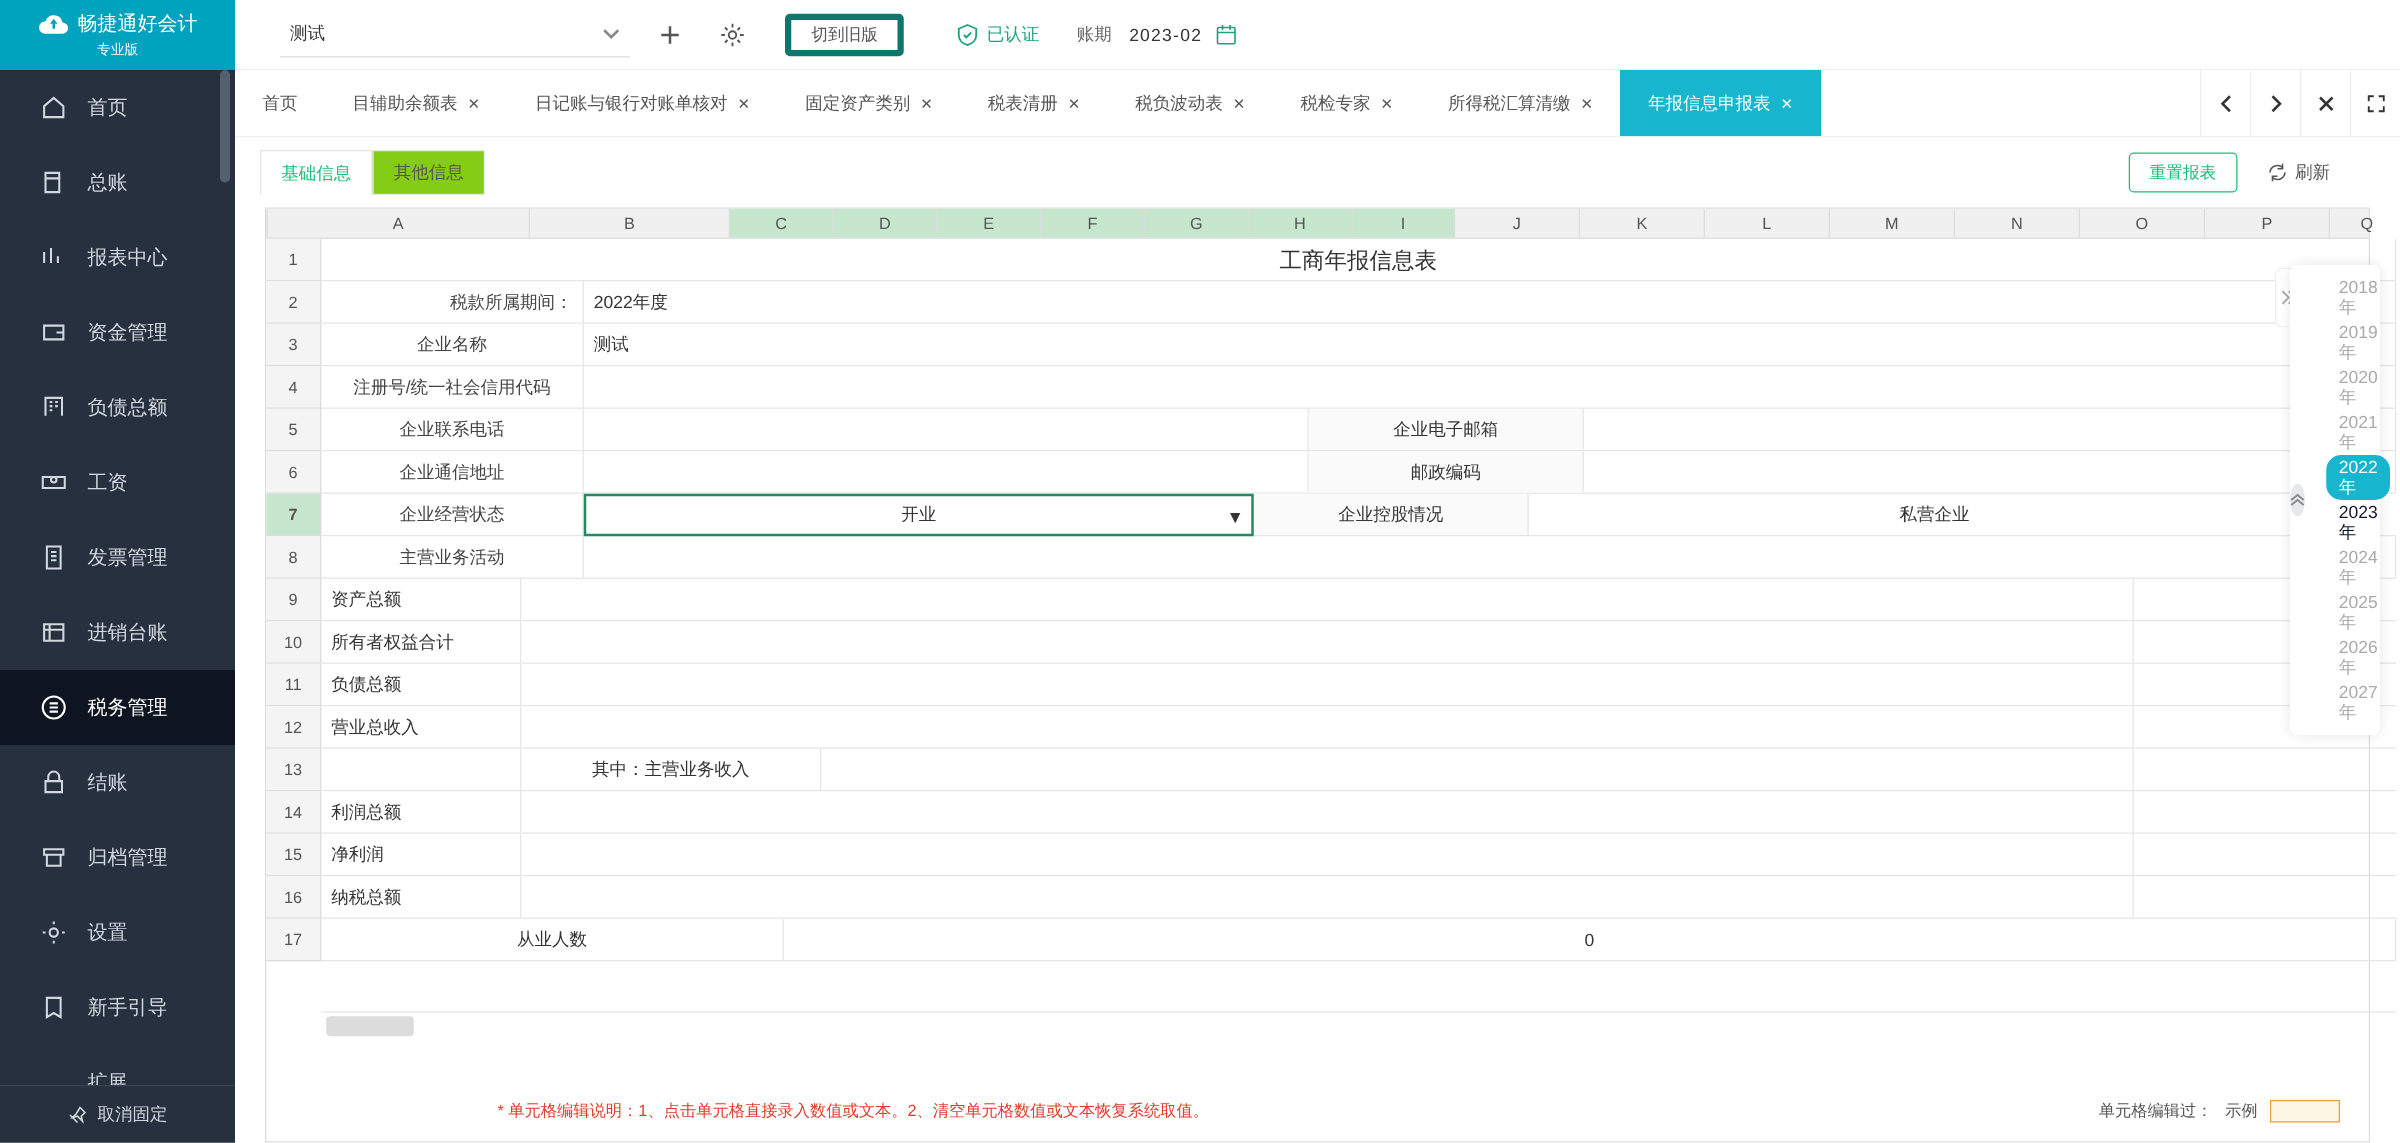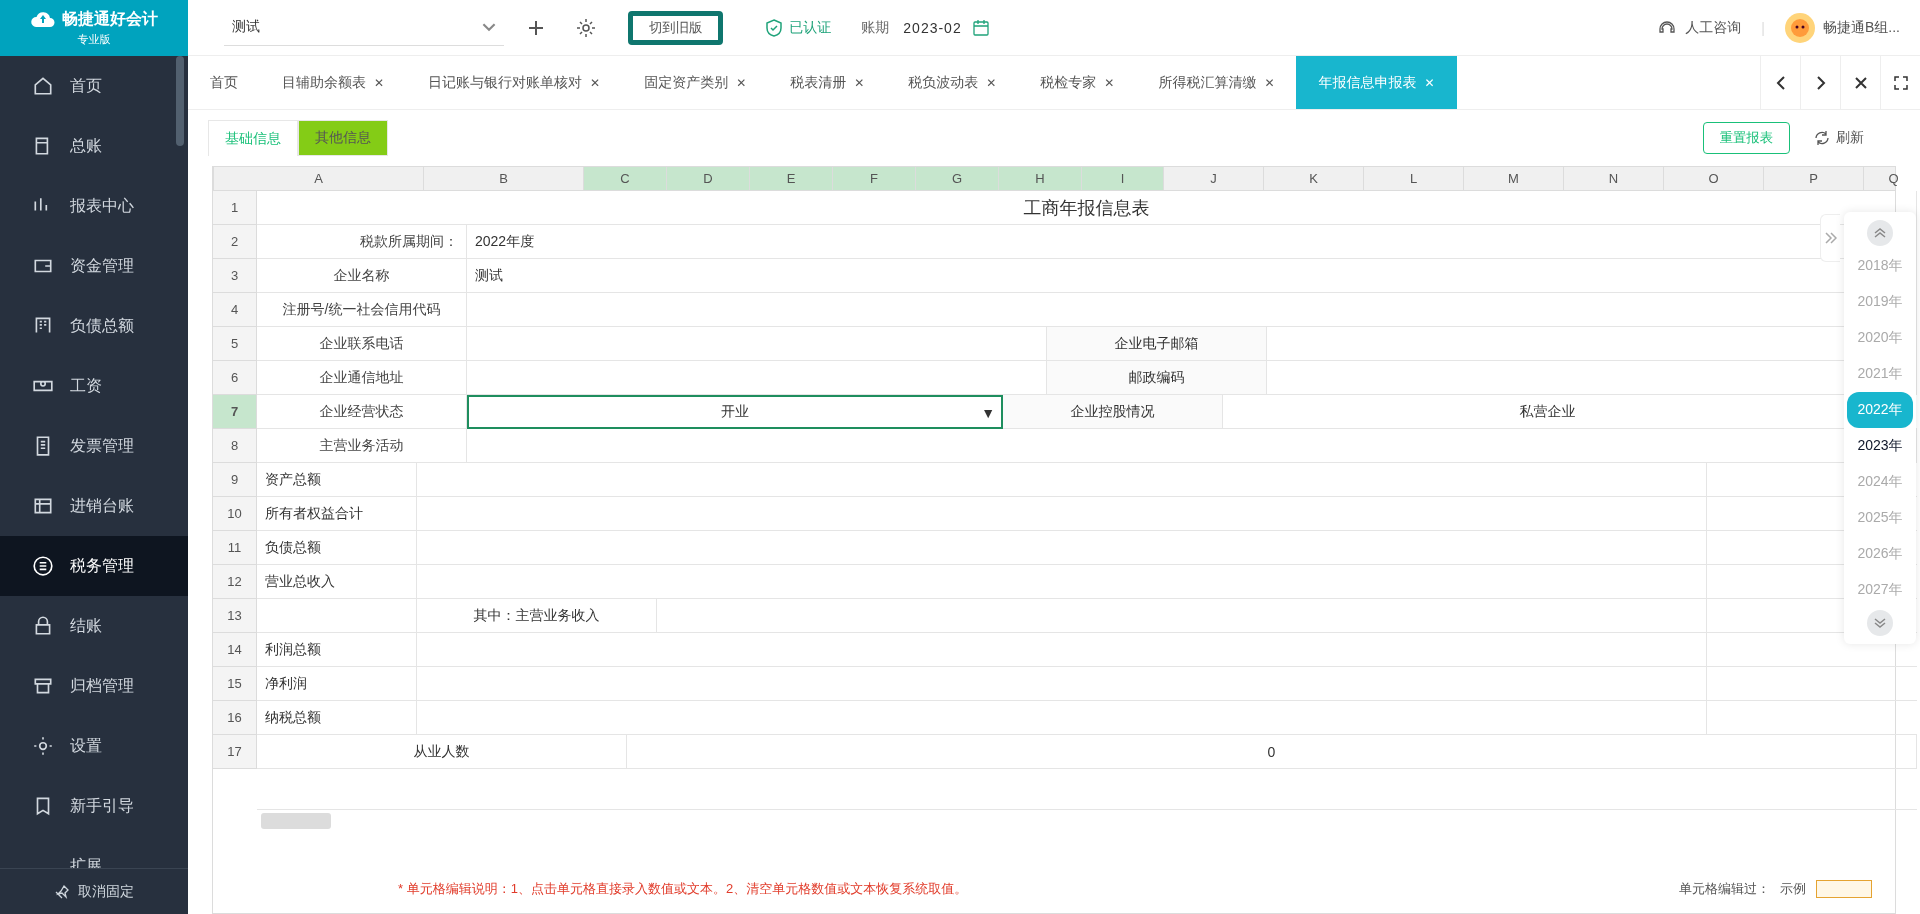--- a/index.html
+++ b/index.html
@@ -1,19 +1,19 @@
 <!DOCTYPE html>
 <html><head>
 <meta charset="utf-8">
 <style>
 *{box-sizing:border-box;margin:0;padding:0;font-family:"Microsoft YaHei","Segoe UI",sans-serif}
 body{width:1920px;height:914px;background:#f3f6f9;overflow:hidden;font-size:14px;color:#333}
 .topbar{height:56px;display:flex;align-items:center;background:#fff;border-bottom:1px solid #eee;padding-left:188px;padding-right:20px}
 .logo{position:absolute;left:0;top:0;width:188px;height:56px;background:#00a3be;color:#fff;display:flex;flex-direction:column;align-items:center;justify-content:center}
-.logo-main{display:flex;align-items:center;gap:6px;font-size:16px;font-weight:bold}
+.logo-main{display:flex;align-items:center;gap:6px;font-size:16px;font-weight:normal}
 .logo-sub{font-size:11px;margin-top:2px}
 .company-sel{margin-left:36px;height:36px;display:flex;align-items:center;gap:8px;min-width:280px;border-bottom:1px solid #ddd;color:#333;padding:0 8px}
 .company-sel svg{margin-left:auto}
 .icon-btn{width:36px;height:36px;display:flex;align-items:center;justify-content:center;color:#666;cursor:pointer;margin-left:14px}
 .outline-btn{height:34px;padding:0 16px;border:5px solid #0f766e;border-radius:4px;background:#fff;display:flex;align-items:center;cursor:pointer;margin-left:24px;color:#555}
 .verified{margin-left:42px;display:flex;align-items:center;gap:6px;color:#1fa37a}
 .period-lbl{margin-left:30px;color:#666}
 .period-val{margin-left:14px;letter-spacing:1px}
 .cal-icon{margin-left:10px;color:#1fa37a;display:flex}
 .top-right{margin-left:auto;display:flex;align-items:center;gap:20px;color:#555}
@@ -51,21 +51,21 @@
 .cell{border-right:1px solid #e5e5e5;padding:0 8px;display:flex;align-items:center;white-space:nowrap;overflow:hidden}.wCI{width:580px}
 .label-b{width:210px;justify-content:center;color:#444}
 .row1-title{width:1660px;justify-content:center;font-size:18px;color:#333}
 .merge-vert{height:272px;width:210px;display:flex;align-items:center;justify-content:center;text-align:center;border-right:1px solid #e5e5e5;border-bottom:1px solid #e5e5e5;color:#444;line-height:1.5}
 .selcell{border:2px solid #1e8e5e;width:536px;height:34px;display:flex;align-items:center;justify-content:center;position:relative}
 .selcell .dd{position:absolute;right:6px;top:8px}
 .footer-note{position:absolute;left:210px;right:0;bottom:10px;height:30px;display:flex;align-items:center;font-size:13px}
 .note-red{color:#e13b2a}
 .note-right{margin-left:auto;display:flex;align-items:center;gap:10px;margin-right:48px;color:#555}
 .sample-box{width:56px;height:18px;border:1px solid #e5a331;background:#fff7e6}
-.year-panel{position:absolute;right:4px;top:212px;width:72px;background:#fff;border-radius:6px;box-shadow:0 0 10px rgba(0,0,0,0.1);display:flex;flex-direction:column;align-items:center;padding:8px 0;gap:2px}
+.year-panel{position:absolute;right:16px;top:212px;width:72px;background:#fff;border-radius:6px;box-shadow:0 0 10px rgba(0,0,0,0.1);display:flex;flex-direction:row;align-items:center;padding:8px 0;gap:17px}
 .year-nav{width:26px;height:26px;border-radius:50%;background:#e6e8ea;display:flex;align-items:center;justify-content:center;color:#888;cursor:pointer}
 .year{height:36px;display:flex;align-items:center;color:#aaa;font-size:14px;cursor:pointer;padding:0 10px;border-radius:12px}
 .year.near{color:#0f172a}
 .year.active{background:#18b6ce;color:#fff}
 .collapse-handle{position:absolute;right:80px;top:214px;width:20px;height:48px;background:#fff;border:1px solid #eee;border-right:none;border-radius:6px 0 0 6px;display:flex;align-items:center;justify-content:center;color:#aaa;cursor:pointer}
 .hscroll-stub{height:22px;border-top:1px solid #e5e5e5;display:flex;align-items:center}
 .hscroll-thumb{height:16px;width:70px;background:#dcdcdc;border-radius:3px;margin-left:4px}
 svg{display:block}
 </style>
 </head>
@@ -109,39 +109,20 @@
     <span>已认证</span>
   </div>
   <span class="period-lbl">账期</span>
   <span class="period-val">2023-02</span>
   <span class="cal-icon">
     <svg width="18" height="18" viewBox="0 0 18 18">
         <rect x="2" y="3" width="14" height="13" rx="1" fill="none" stroke="#1fa37a" stroke-width="1.3"></rect>
         <path d="M2 7h14M6 1v4M12 1v4" stroke="#1fa37a" stroke-width="1.3"></path>
       </svg>
   </span>
-  <div class="top-right">
-    <div style="display:flex;align-items:center;gap:8px;cursor:pointer">
-      <svg width="20" height="20" viewBox="0 0 20 20">
-          <path d="M3 11a7 7 0 0114 0v3h-3v-3h1a5 5 0 00-10 0h1v3H3z" fill="none" stroke="#555" stroke-width="1.3"></path>
-        </svg>
-      <span>人工咨询</span>
-    </div>
-    <span style="color:#ddd">|</span>
-    <div style="display:flex;align-items:center;gap:8px;cursor:pointer">
-      <span class="avatar">
-        <svg width="22" height="22" viewBox="0 0 22 22">
-            <circle cx="11" cy="11" r="9" fill="#ff9b3a"></circle>
-            <circle cx="8" cy="10" r="1.5" fill="#402"></circle>
-            <circle cx="14" cy="10" r="1.5" fill="#402"></circle>
-          </svg>
-      </span>
-      <span>畅捷通B组...</span>
-    </div>
-  </div>
 </div>
 
 <div class="sidebar">
   <div class="side-scroll-hint"></div>
   <div id="side-list">
       <div class="side-item">
         <span>
           <svg width="22" height="22" viewBox="0 0 20 20">
             <path d="M3 9l7-6 7 6v8H3z" fill="none" stroke="currentColor" stroke-width="1.5"></path>
           </svg>

